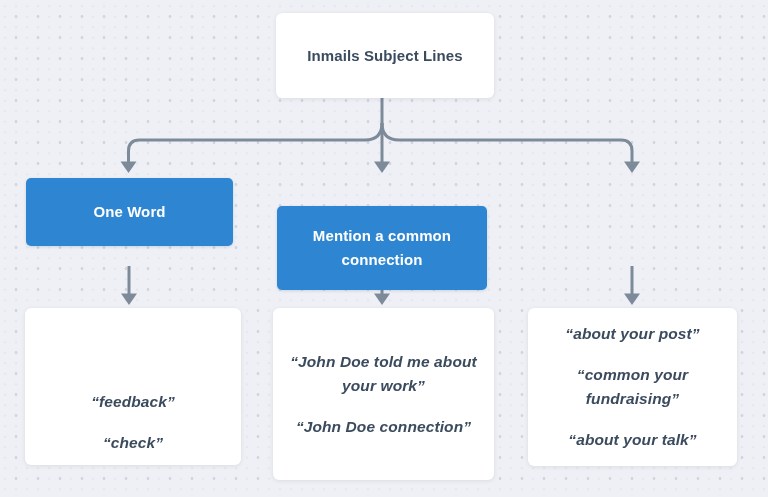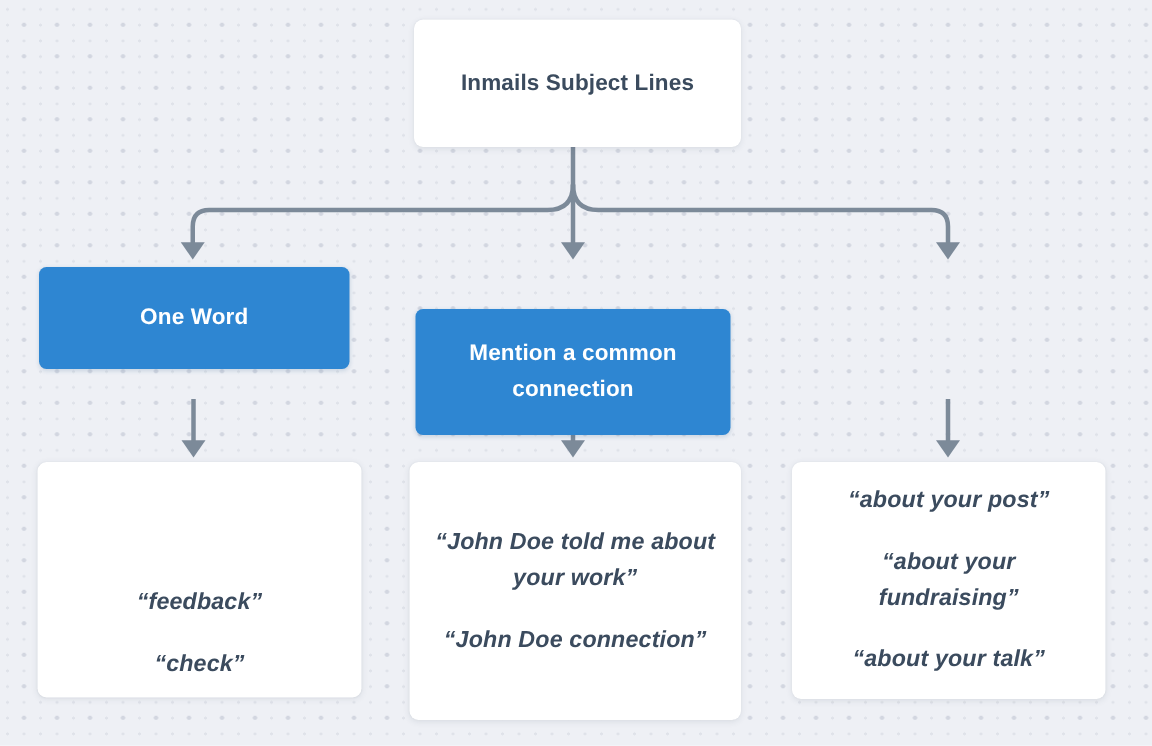--- a/index.html
+++ b/index.html
@@ -119,17 +119,17 @@
   <div class="node card examples-box ex-1">
     <p class="example-line">“feedback”</p>
     <p class="example-line">“check”</p>
   </div>
   <div class="node card examples-box ex-2">
     <p class="example-line">“John Doe told me about your work”</p>
     <p class="example-line">“John Doe connection”</p>
   </div>
   <div class="node card examples-box ex-3">
     <p class="example-line">“about your post”</p>
-    <p class="example-line">“about your fundraising”</p>
+    <p class="example-line">“common your fundraising”</p>
     <p class="example-line">“about your talk”</p>
   </div>
 
 </div>
 
 </body></html>

